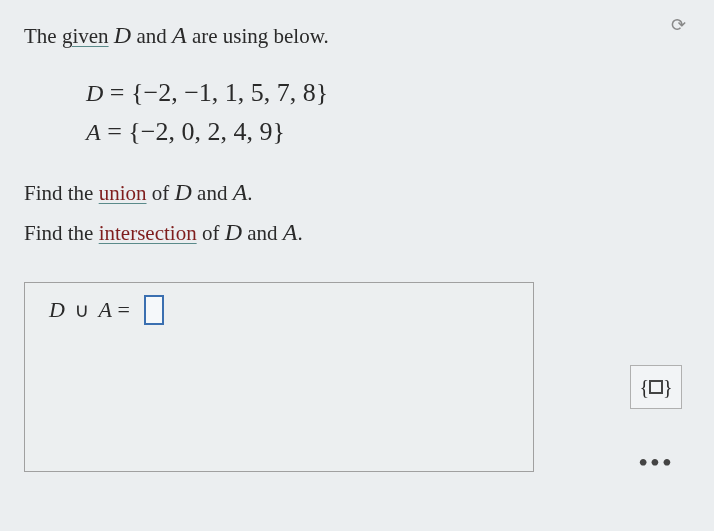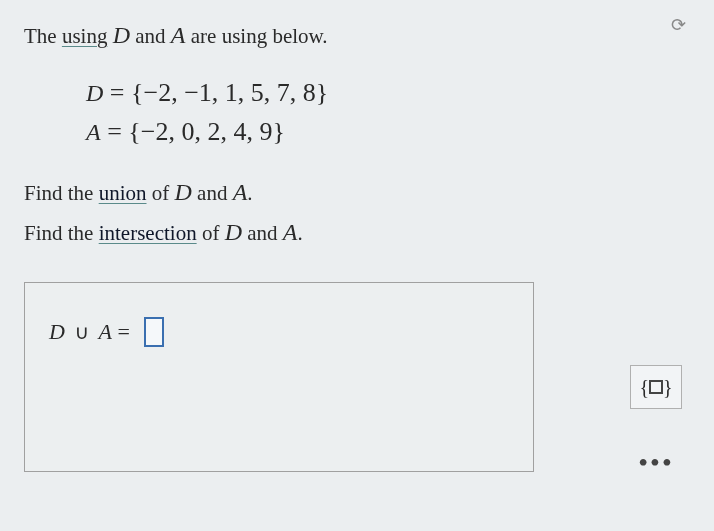--- a/index.html
+++ b/index.html
@@ -9,30 +9,30 @@
       background: #ebeef0;
       font-family: Georgia, 'Times New Roman', serif;
       color: #2a2a2a;
       padding: 22px 24px;
       position: relative;
       overflow: hidden;
       font-size: 21px;
     }
     .intro-line { margin-bottom: 12px; }
     .kw { color: #2a2a2a; text-decoration: underline; text-decoration-color: #5a8a8a; text-decoration-thickness: 1px; text-underline-offset: 3px; }
-    .kw-green { color: #0f172a; }
+    .kw-green { color: #7f1d1d; }
     .mi { font-style: italic; font-family: 'Times New Roman', serif; font-size: 24px; }
     .defs { margin: 24px 0 22px 62px; font-family: 'Times New Roman', serif; font-size: 26px; line-height: 1.5; }
     .tasks { line-height: 1.65; margin-bottom: 30px; }
     .answer-row { display: flex; gap: 40px; align-items: flex-start; }
     .answer-box {
       border: 1px solid #a0a0a0;
       background: #eceff0;
       width: 510px;
-      padding: 34px 24px 0 24px;
+      padding: 12px 24px 0 24px;
       height: 190px;
     }
     .ans-line { display: flex; align-items: center; gap: 14px; margin-bottom: 50px; font-family: 'Times New Roman', serif; font-size: 22px; }
     .ans-line .mi { font-size: 22px; }
     .op { font-size: 20px; margin: 0 4px; }
     .input-slot {
       width: 20px; height: 30px;
       border: 2px solid #3a6fb0;
       background: #f5f8fa;
     }
@@ -52,21 +52,21 @@
       position: absolute; top: 14px; right: 28px;
       color: #888; font-size: 18px;
     }
   </style>
 </head>
 <body>
 
 <span class="refresh-icon">⟳</span>
 
 <div class="intro-line">
-  <span>The </span><span class="kw">using</span><span> </span><span class="mi">D</span><span> and </span><span class="mi">A</span><span> are using below.</span>
+  <span>The </span><span class="kw">given</span><span> </span><span class="mi">D</span><span> and </span><span class="mi">A</span><span> are using below.</span>
 </div>
 
 <div class="defs">
   <div>
     <span class="mi">D</span><span> = </span><span>{−2, −1, 1, 5, 7, 8}</span>
   </div>
   <div>
     <span class="mi">A</span><span> = </span><span>{−2, 0, 2, 4, 9}</span>
   </div>
 </div>

